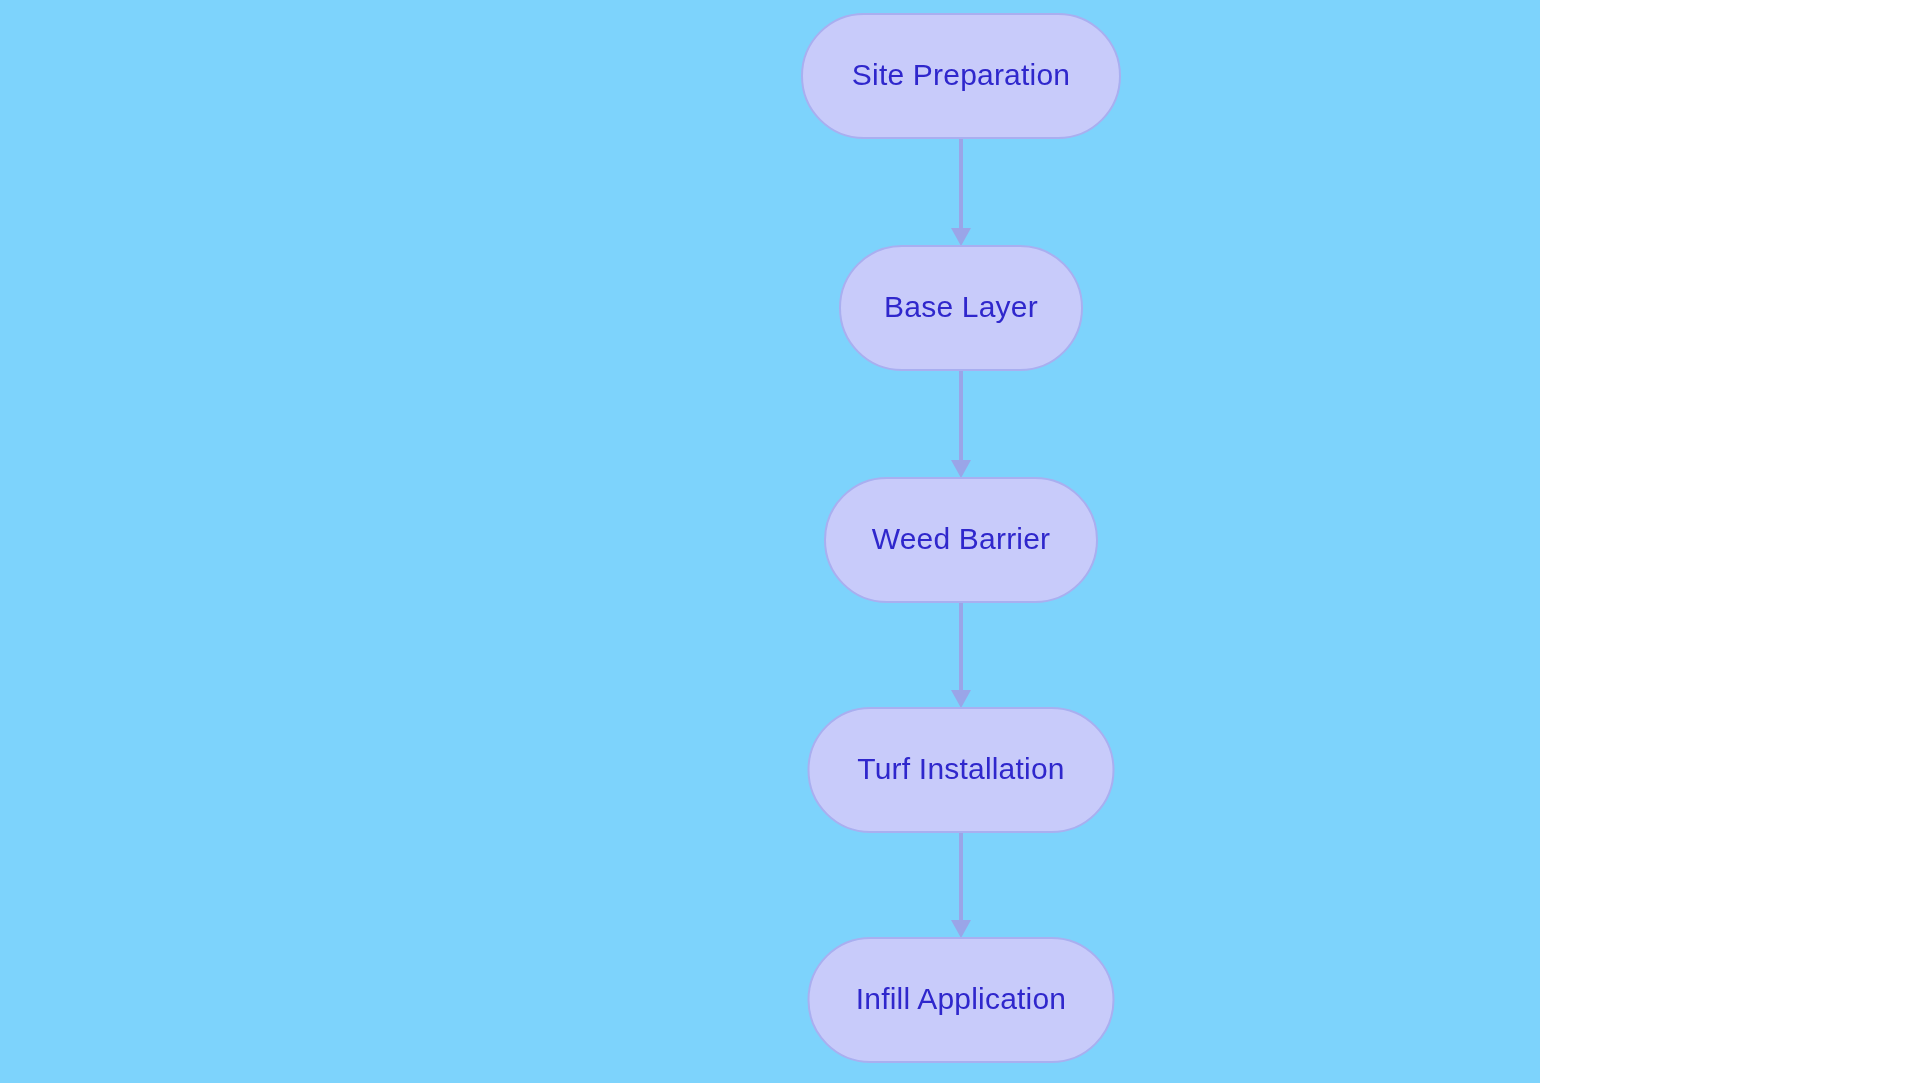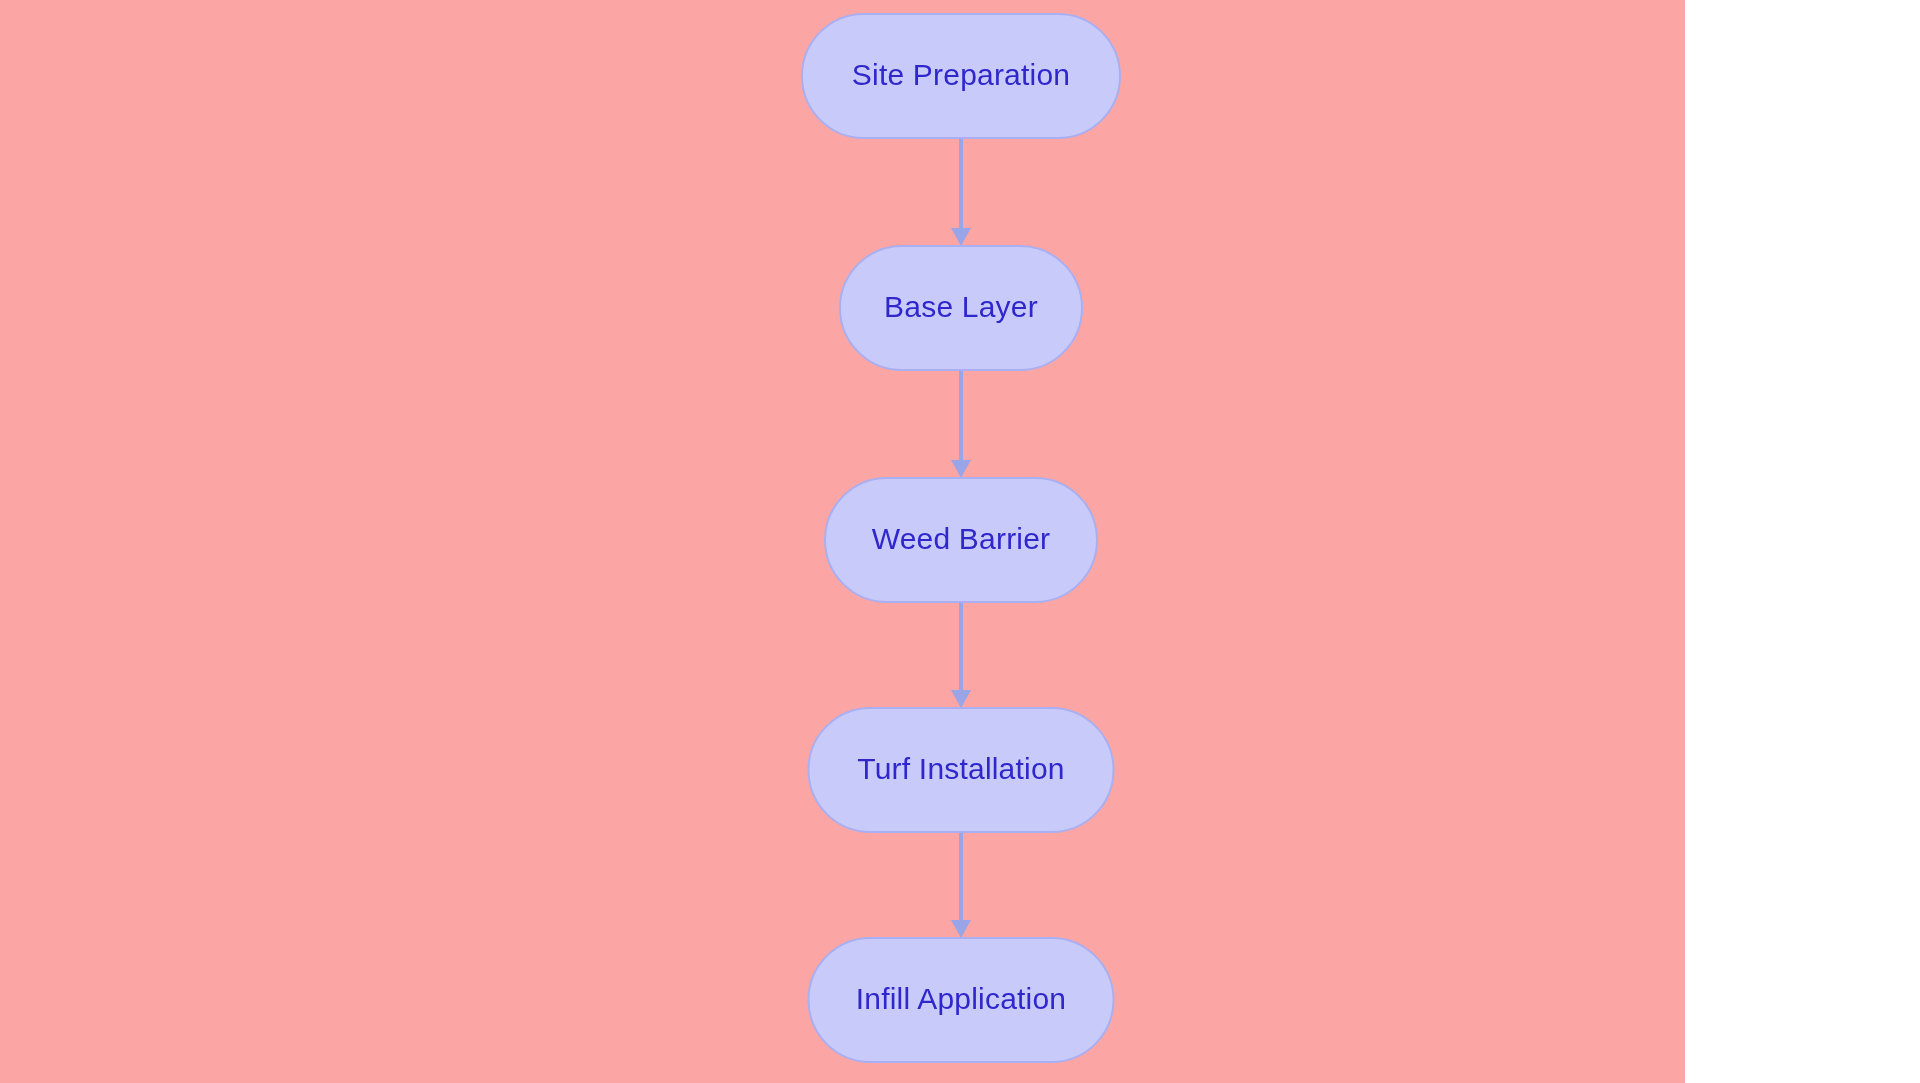--- a/index.html
+++ b/index.html
@@ -9,23 +9,23 @@
     background: #ffffff;
   }
   body {
     width: 1920px;
     height: 1083px;
     overflow: hidden;
     font-family: "Liberation Sans", "DejaVu Sans", sans-serif;
   }
   #flow-canvas {
     position: relative;
-    width: 1685px;
+    width: 1540px;
     height: 1083px;
-    background: #fca5a5;
+    background: #7dd3fc;
   }
   #flow-svg {
     position: absolute;
     top: 0;
     left: 0;
     width: 1920px;
     height: 1083px;
     display: block;
   }
   .node-shape {

